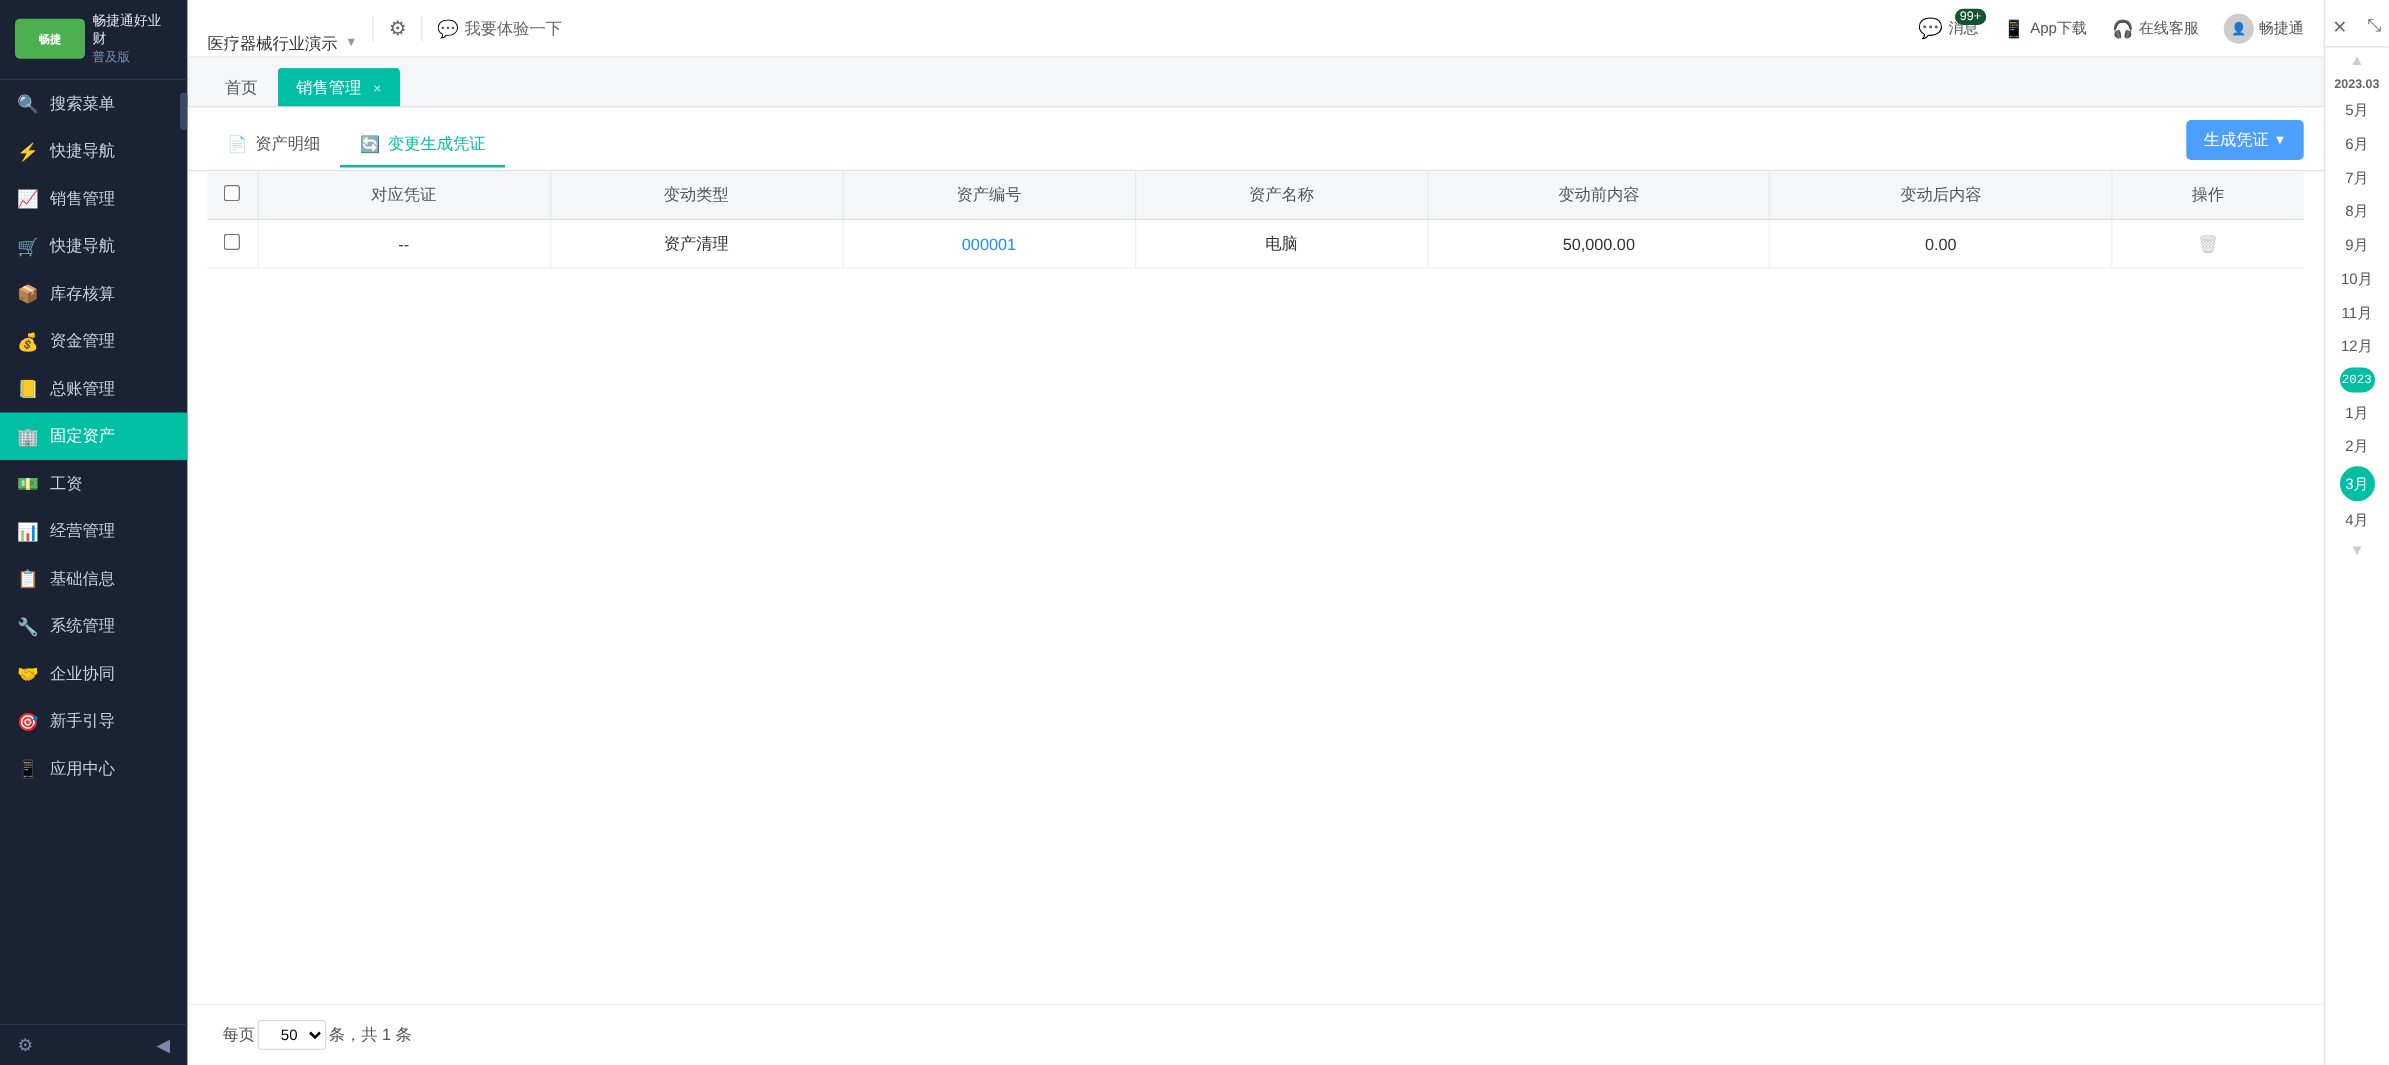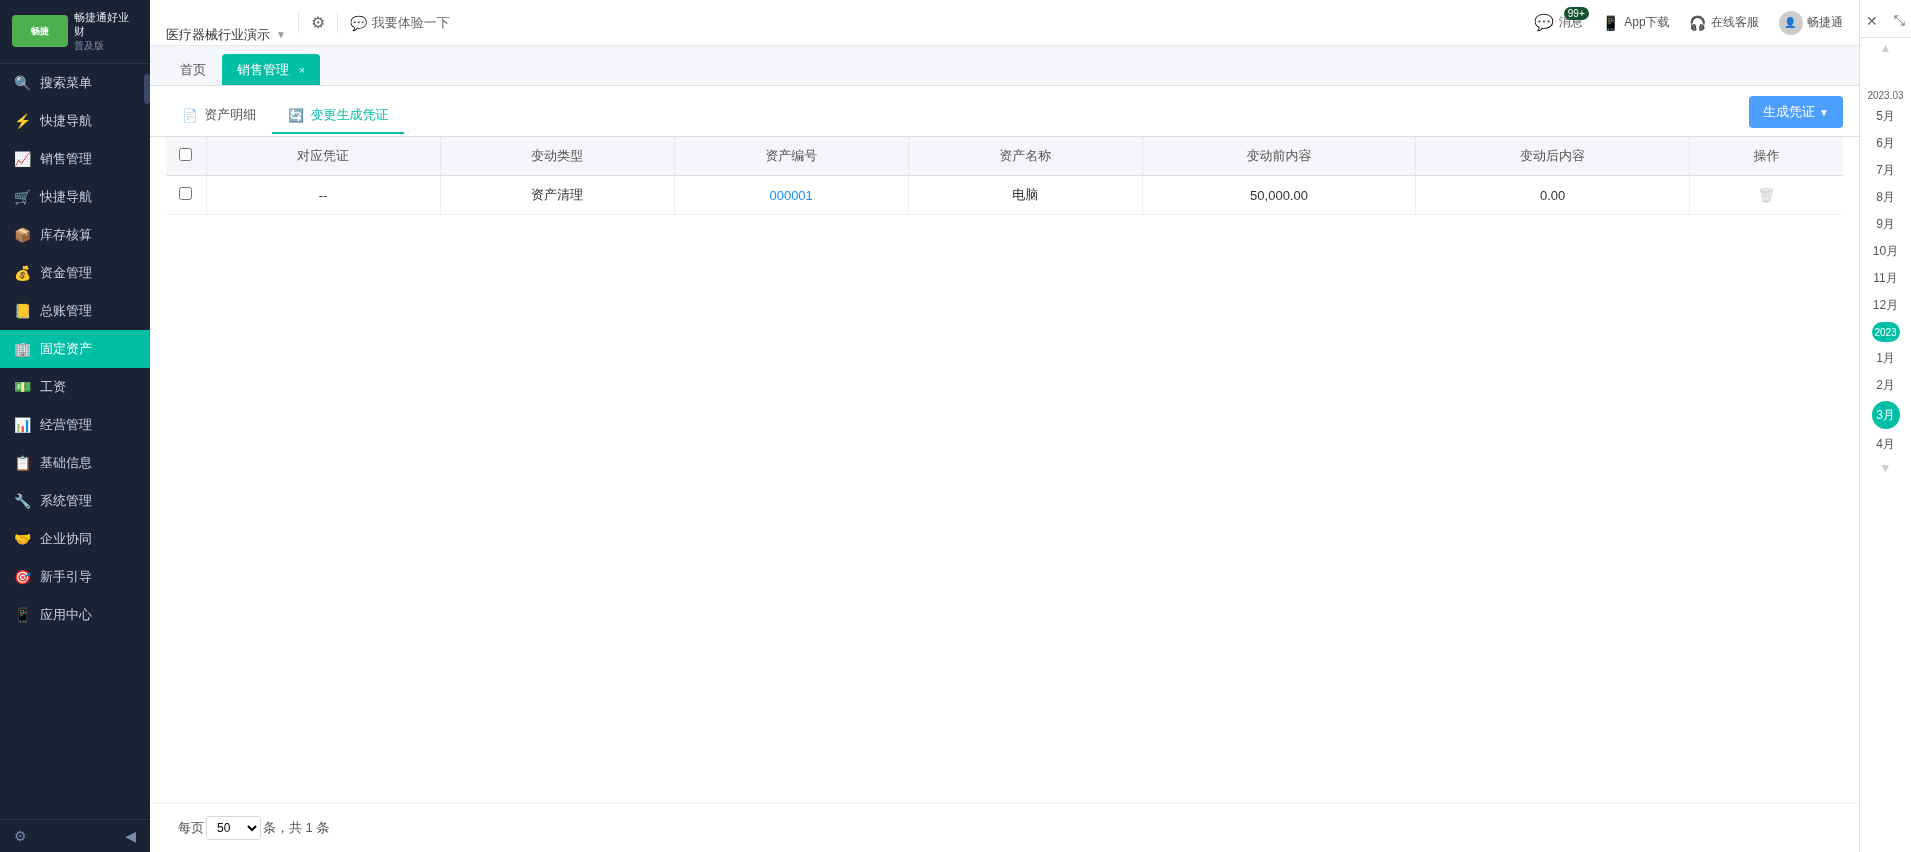--- a/index.html
+++ b/index.html
@@ -59,28 +59,28 @@
     thead th { padding: 10px 12px; text-align: center; color: #555; font-weight: normal; border-bottom: 1px solid #e0e0e0; border-right: 1px solid #e8e8e8; white-space: nowrap; }
     thead th:last-child { border-right: none; }
     tbody tr { border-bottom: 1px solid #f0f0f0; }
     tbody td { padding: 10px 12px; text-align: center; color: #333; border-right: 1px solid #f0f0f0; }
     tbody td:last-child { border-right: none; }
     .checkbox-cell { width: 40px; }
     .delete-icon { color: #ccc; cursor: pointer; font-size: 14px; }
 
     
     .pagination { padding: 12px 28px; display: flex; align-items: center; gap: 2px; font-size: 13px; color: #555; border-top: 1px solid #f0f0f0; }
-    .page-size-select { padding: 3px 6px; border: 1px solid #d9d9d9; border-radius: 3px; font-size: 12px; background: white; }
+    .page-size-select { padding: 3px 6px; border: 1px solid #d9d9d9; border-radius: 3px; font-size: 12px; background: white; text-align: right; }
 
     
     .right-panel { width: 52px; background: white; border-left: 1px solid #e0e0e0; display: flex; flex-direction: column; align-items: center; padding-top: 8px; position: relative; flex-shrink: 0; overflow: hidden; }
     .right-panel-header { display: flex; justify-content: space-between; align-items: center; width: 100%; padding: 4px 6px 8px; border-bottom: 1px solid #e0e0e0; }
     .rp-close { cursor: pointer; color: #666; font-size: 14px; }
     .rp-expand { cursor: pointer; color: #666; font-size: 14px; }
-    .year-label { font-size: 11px; color: #333; font-weight: normal; padding: 4px 0 2px; margin-top: 28px; }
+    .year-label { font-size: 11px; color: #333; font-weight: bold; padding: 4px 0 2px; }
     .month-item { font-size: 12px; color: #555; padding: 5px 4px; cursor: pointer; text-align: center; width: 100%; }
     .month-item.active-month { background: #00bfa5; border-radius: 50%; color: white; width: 28px; height: 28px; display: flex; align-items: center; justify-content: center; margin: 2px auto; font-size: 12px; }
     .scroll-arrow { color: #ccc; font-size: 12px; cursor: pointer; padding: 3px; }
     .rp-content { display: flex; flex-direction: column; align-items: center; width: 100%; overflow: hidden; }
 
     input[type="checkbox"] { cursor: pointer; }
   </style>
 </head>
 <body>
 
@@ -316,21 +316,21 @@
     <div class="year-label" style="font-size:10px; color:#666; text-align:center;">2023.03</div>
     <div class="month-item">5月</div>
     <div class="month-item">6月</div>
     <div class="month-item">7月</div>
     <div class="month-item">8月</div>
     <div class="month-item">9月</div>
     <div class="month-item">10月</div>
     <div class="month-item">11月</div>
     <div class="month-item">12月</div>
     <div style="display:flex; align-items:center; justify-content:center; width:28px; height:20px; background:#00bfa5; border-radius:10px; margin:3px auto;">
-      <span style="font-size:10px; color:white;">2023</span>
+      <span style="font-size:10px; color:white;font-family:Liberation Mono, monospace;">2023</span>
     </div>
     <div class="month-item">1月</div>
     <div class="month-item">2月</div>
     <div class="month-item active-month">3月</div>
     <div class="month-item">4月</div>
     <div class="scroll-arrow">▼</div>
   </div>
 </div>
 
 </body></html>

